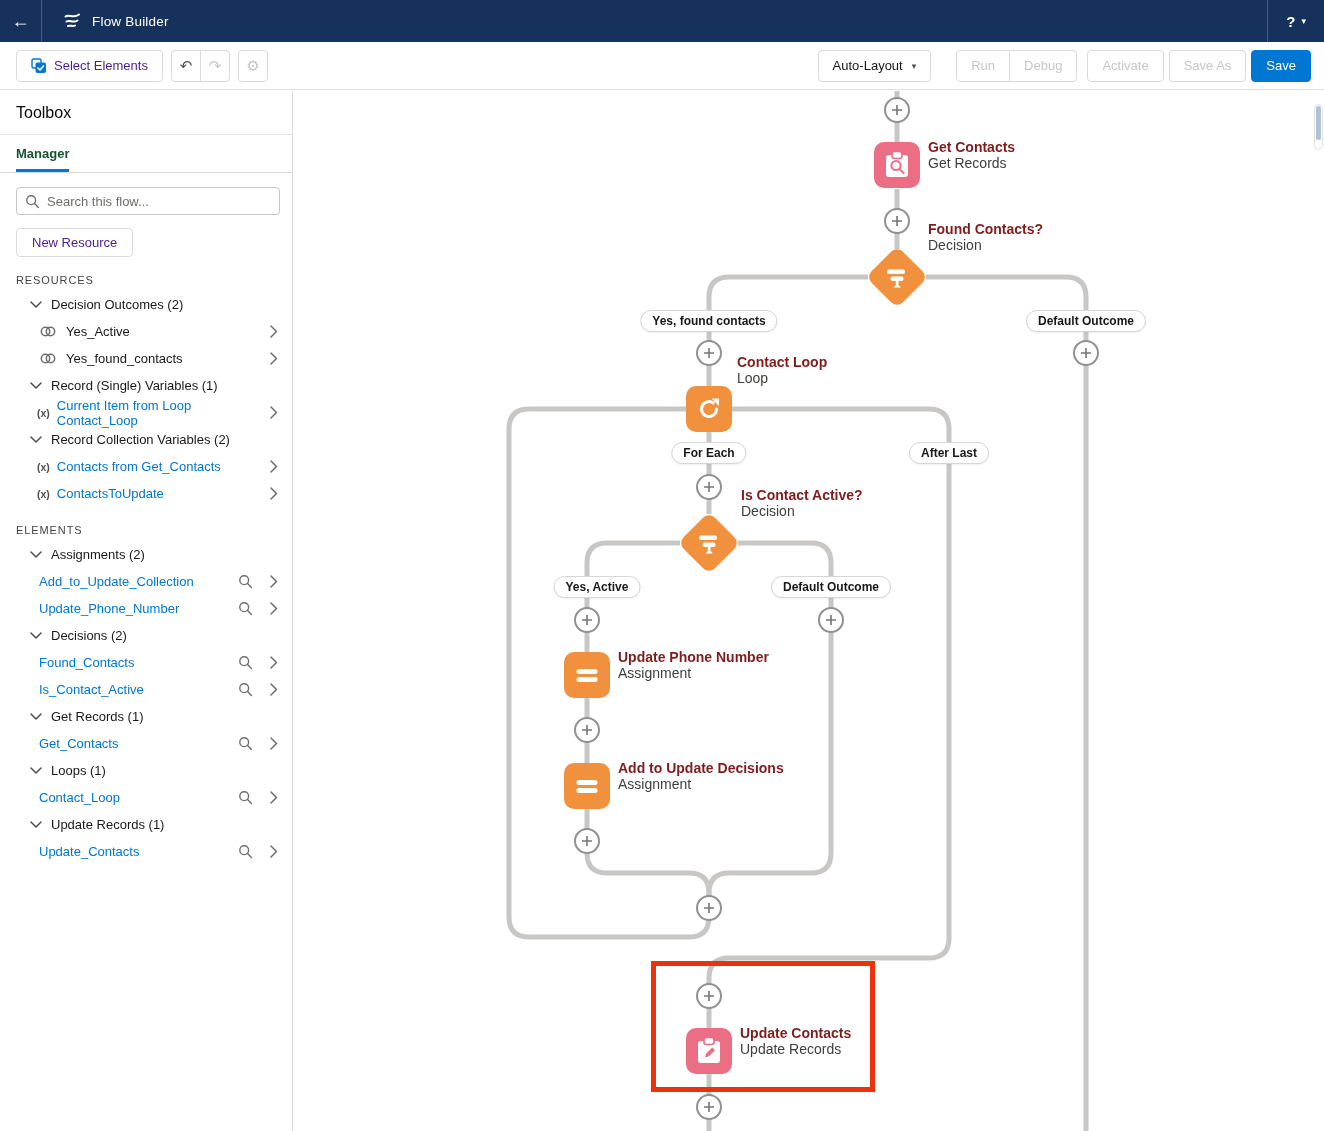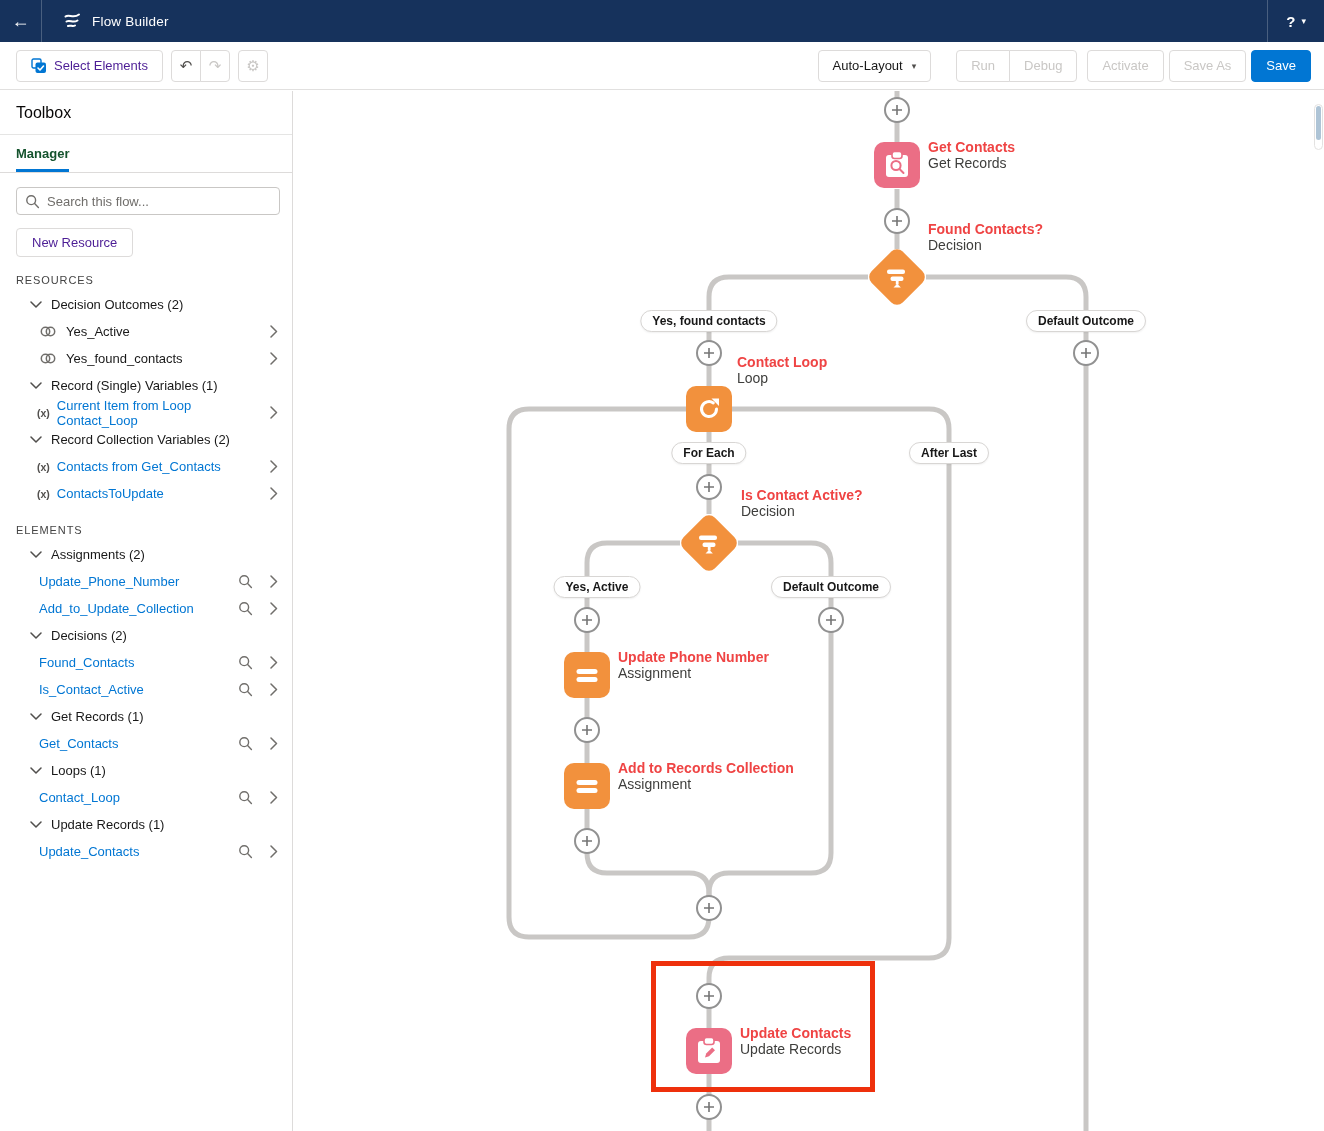--- a/index.html
+++ b/index.html
@@ -57,21 +57,21 @@
   .canvas { position:absolute; left:293px; top:91px; right:0; bottom:0; background:#fff; overflow:hidden; }
   #wires { position:absolute; left:0; top:0; z-index:1; }
   .plus { position:absolute; width:26px; height:26px; border-radius:50%; background:#fff; border:2px solid #919191; z-index:3; display:flex; align-items:center; justify-content:center; cursor:pointer; }
   .pill { position:absolute; transform:translateX(-50%); background:#fff; border:1px solid #d8d6d4; border-radius:12px; height:22px; line-height:20px; padding:0 11px; font-size:12px; font-weight:bold; color:#181818; z-index:3; box-shadow:0 1px 2px rgba(0,0,0,.06); white-space:nowrap; }
   .node { position:absolute; width:46px; height:46px; border-radius:10px; z-index:4; display:flex; align-items:center; justify-content:center; cursor:pointer; }
   .node.pink { background:#eb6e85; }
   .node.orange { background:#f2913d; }
   .diamond { position:absolute; width:44px; height:44px; border-radius:8px; background:#f2913d; transform:rotate(45deg); z-index:4; display:flex; align-items:center; justify-content:center; cursor:pointer; }
   .diamond svg { transform:rotate(-45deg); }
   .nlabel { position:absolute; z-index:4; line-height:15.5px; }
-  .nlabel .t { font-size:14px; font-weight:bold; color:#ef4444; white-space:nowrap; }
+  .nlabel .t { font-size:14px; font-weight:bold; color:#7f1d1d; white-space:nowrap; }
   .nlabel .s { font-size:14px; color:#3e3e3c; white-space:nowrap; }
   .hl-rect { position:absolute; left:358px; top:870px; width:224px; height:131px; border:5px solid #ee300c; z-index:2; }
   .scrolltrack { position:absolute; right:1px; top:13px; width:9px; height:46px; border:1px solid #e3e2e1; border-radius:5px; background:#fff; z-index:5; }
   .scrollthumb { margin:1px; width:5px; height:34px; border-radius:3px; background:#aec4d6; cursor:grab; }
 </style>
 </head>
 <body>
 
 <div id="stage">
 
@@ -230,32 +230,32 @@
     <div class="sectlabel">ELEMENTS</div>
 
     
     <div class="row">
       <svg class="chev-d" width="12" height="7" viewBox="0 0 12 7">
           <polyline points="1,1 6,6 11,1" fill="none" stroke="#514f4d" stroke-width="1.5" stroke-linecap="round" stroke-linejoin="round"></polyline>
         </svg>
       <span>Assignments (2)</span>
     </div>
     <div class="row">
+      <span class="lbl-link el-ind">Add_to_Update_Collection</span>
+      <span class="spacer"></span>
+      <svg class="mag" width="15" height="15" viewBox="0 0 15 15">
+          <circle cx="6.2" cy="6.2" r="4.4" fill="none" stroke="#706e6b" stroke-width="1.4"></circle>
+          <line x1="9.6" y1="9.6" x2="13.4" y2="13.4" stroke="#706e6b" stroke-width="1.4" stroke-linecap="round"></line>
+        </svg>
+      <svg class="chev-r" width="8" height="13" viewBox="0 0 8 13">
+          <polyline points="1,1 6.5,6.5 1,12" fill="none" stroke="#706e6b" stroke-width="1.5" stroke-linecap="round" stroke-linejoin="round"></polyline>
+        </svg>
+    </div>
+    <div class="row">
       <span class="lbl-link el-ind">Update_Phone_Number</span>
-      <span class="spacer"></span>
-      <svg class="mag" width="15" height="15" viewBox="0 0 15 15">
-          <circle cx="6.2" cy="6.2" r="4.4" fill="none" stroke="#706e6b" stroke-width="1.4"></circle>
-          <line x1="9.6" y1="9.6" x2="13.4" y2="13.4" stroke="#706e6b" stroke-width="1.4" stroke-linecap="round"></line>
-        </svg>
-      <svg class="chev-r" width="8" height="13" viewBox="0 0 8 13">
-          <polyline points="1,1 6.5,6.5 1,12" fill="none" stroke="#706e6b" stroke-width="1.5" stroke-linecap="round" stroke-linejoin="round"></polyline>
-        </svg>
-    </div>
-    <div class="row">
-      <span class="lbl-link el-ind">Add_to_Update_Collection</span>
       <span class="spacer"></span>
       <svg class="mag" width="15" height="15" viewBox="0 0 15 15">
           <circle cx="6.2" cy="6.2" r="4.4" fill="none" stroke="#706e6b" stroke-width="1.4"></circle>
           <line x1="9.6" y1="9.6" x2="13.4" y2="13.4" stroke="#706e6b" stroke-width="1.4" stroke-linecap="round"></line>
         </svg>
       <svg class="chev-r" width="8" height="13" viewBox="0 0 8 13">
           <polyline points="1,1 6.5,6.5 1,12" fill="none" stroke="#706e6b" stroke-width="1.5" stroke-linecap="round" stroke-linejoin="round"></polyline>
         </svg>
     </div>
 
@@ -497,21 +497,21 @@
       <div class="s">Assignment</div>
     </div>
 
     <div class="node orange" style="left:271px; top:672px;">
       <svg width="24" height="24" viewBox="0 0 24 24">
         <rect x="1.5" y="6" width="21" height="5" rx="2.5" fill="#fff"></rect>
         <rect x="1.5" y="14" width="21" height="5" rx="2.5" fill="#fff"></rect>
       </svg>
     </div>
     <div class="nlabel" style="left:325px; top:670px;">
-      <div class="t">Add to Records Collection</div>
+      <div class="t">Add to Update Decisions</div>
       <div class="s">Assignment</div>
     </div>
 
     <div class="node pink" style="left:393px; top:937px;">
       <svg width="28" height="30" viewBox="0 0 28 30">
         <rect x="3" y="5" width="22" height="22" rx="3" fill="#fff"></rect>
         <rect x="9" y="1.5" width="10" height="7" rx="2.5" fill="#fff" stroke="#eb6e85" stroke-width="1.6"></rect>
         <path d="M10 21.5 l1.2-4 6-6 2.8 2.8 -6 6 z" fill="#eb6e85"></path>
       </svg>
     </div>

